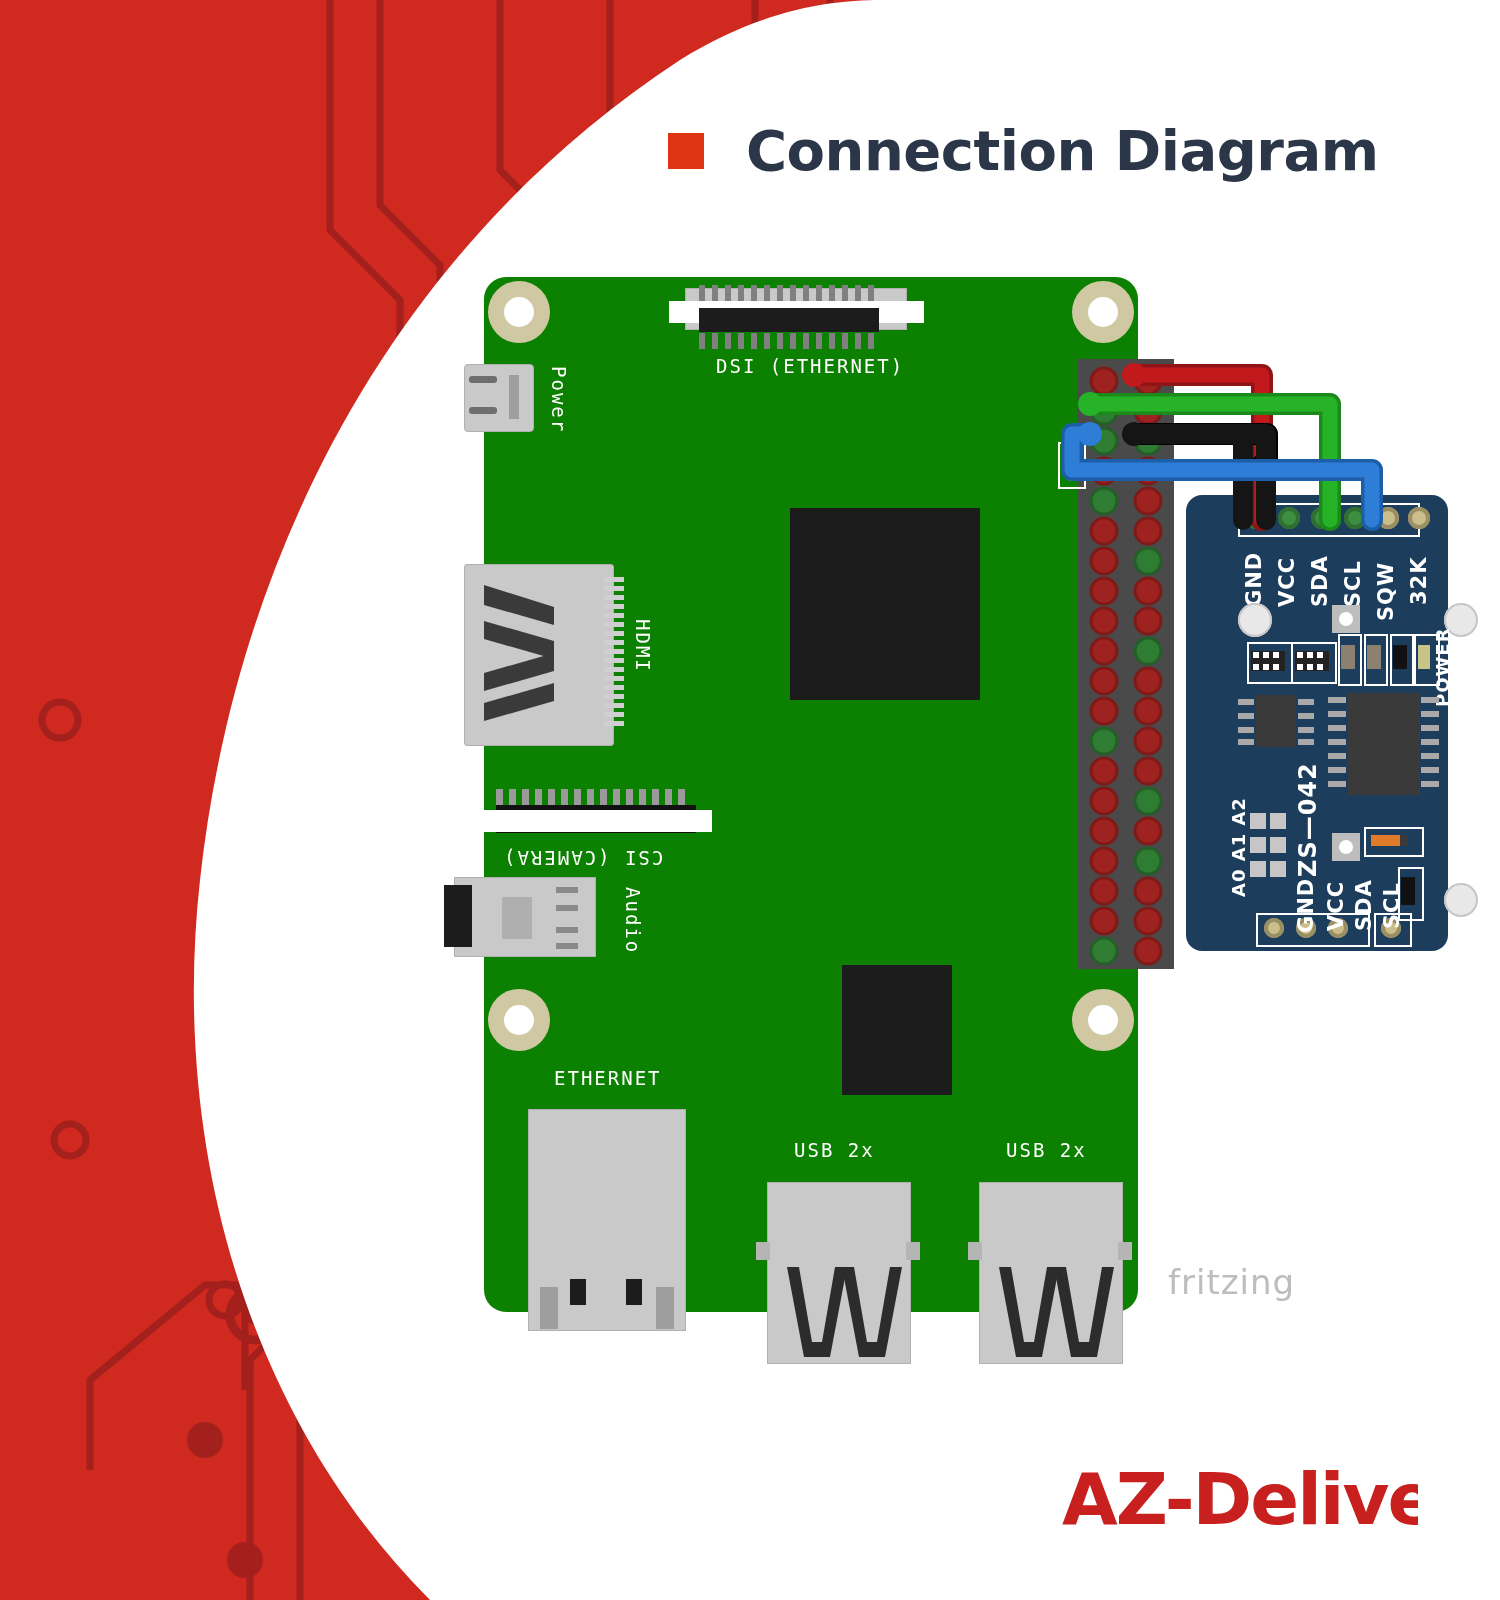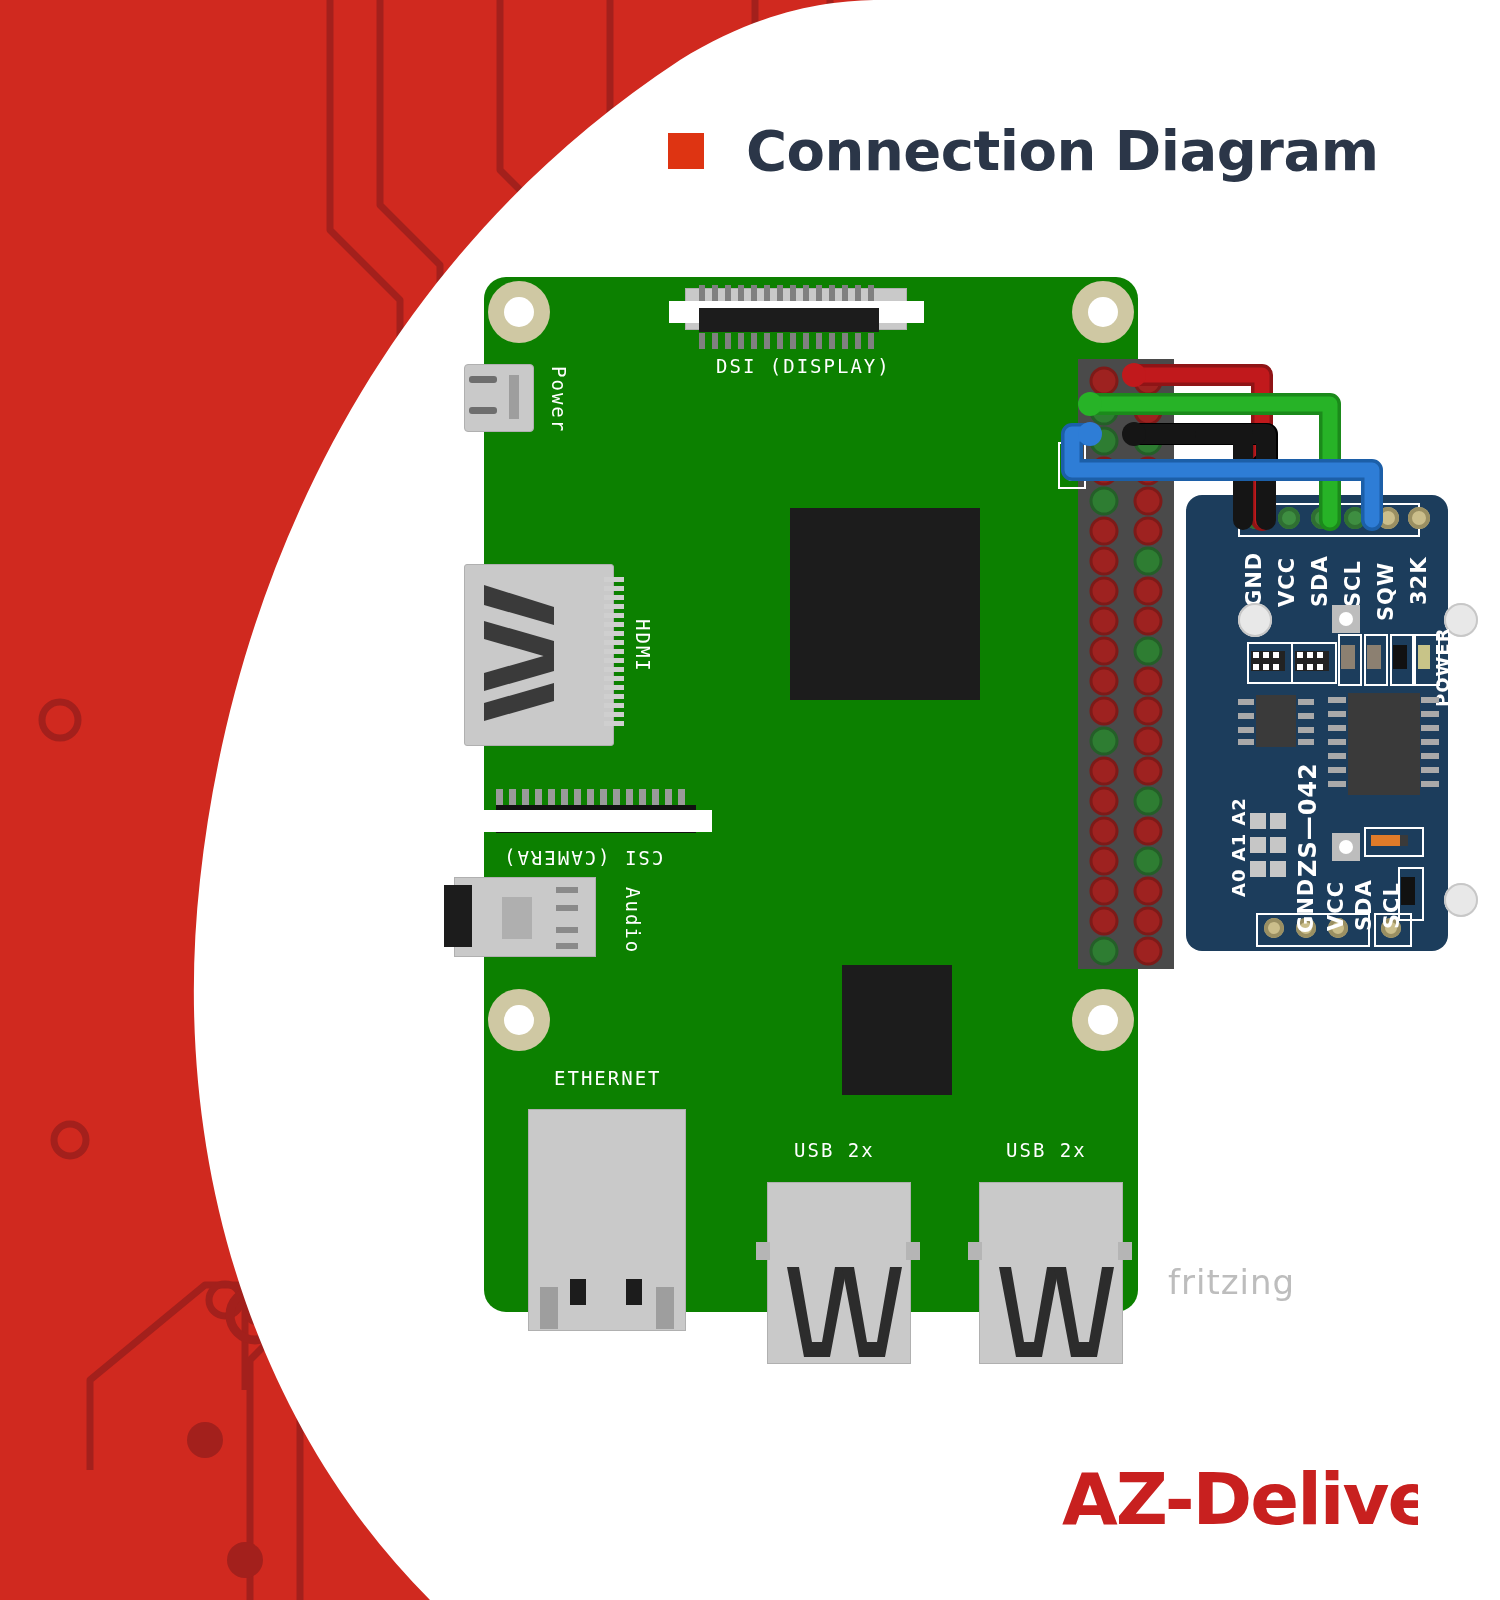--- a/index.html
+++ b/index.html
@@ -183,21 +183,21 @@
       <rect x="78" y="48" width="6" height="16"></rect>
         <rect x="91" y="48" width="6" height="16"></rect>
       <rect x="104" y="48" width="6" height="16"></rect>
         <rect x="117" y="48" width="6" height="16"></rect>
       <rect x="130" y="48" width="6" height="16"></rect>
         <rect x="143" y="48" width="6" height="16"></rect>
       <rect x="156" y="48" width="6" height="16"></rect>
         <rect x="169" y="48" width="6" height="16"></rect>
     </g>
   </svg>
-  <div class="pilabel" style="left:232px;top:78px;">DSI (DISPLAY)</div>
+  <div class="pilabel" style="left:232px;top:78px;">DSI (ETHERNET)</div>
 
   <div class="silver" style="position:absolute;left:-20px;top:87px;width:68px;height:66px;border-radius:4px;"></div>
   <div style="position:absolute;left:25px;top:98px;width:10px;height:44px;background:#9E9E9E;"></div>
   <div style="position:absolute;left:-15px;top:99px;width:28px;height:7px;background:#6E6E6E;border-radius:3px;"></div>
   <div style="position:absolute;left:-15px;top:130px;width:28px;height:7px;background:#6E6E6E;border-radius:3px;"></div>
   <div class="pilabel vert" style="left:64px;top:89px;">Power</div>
 
   <div id="gpio">
     <svg viewBox="0 0 96 610" style="width:96px;height:610px;">
       <g>

